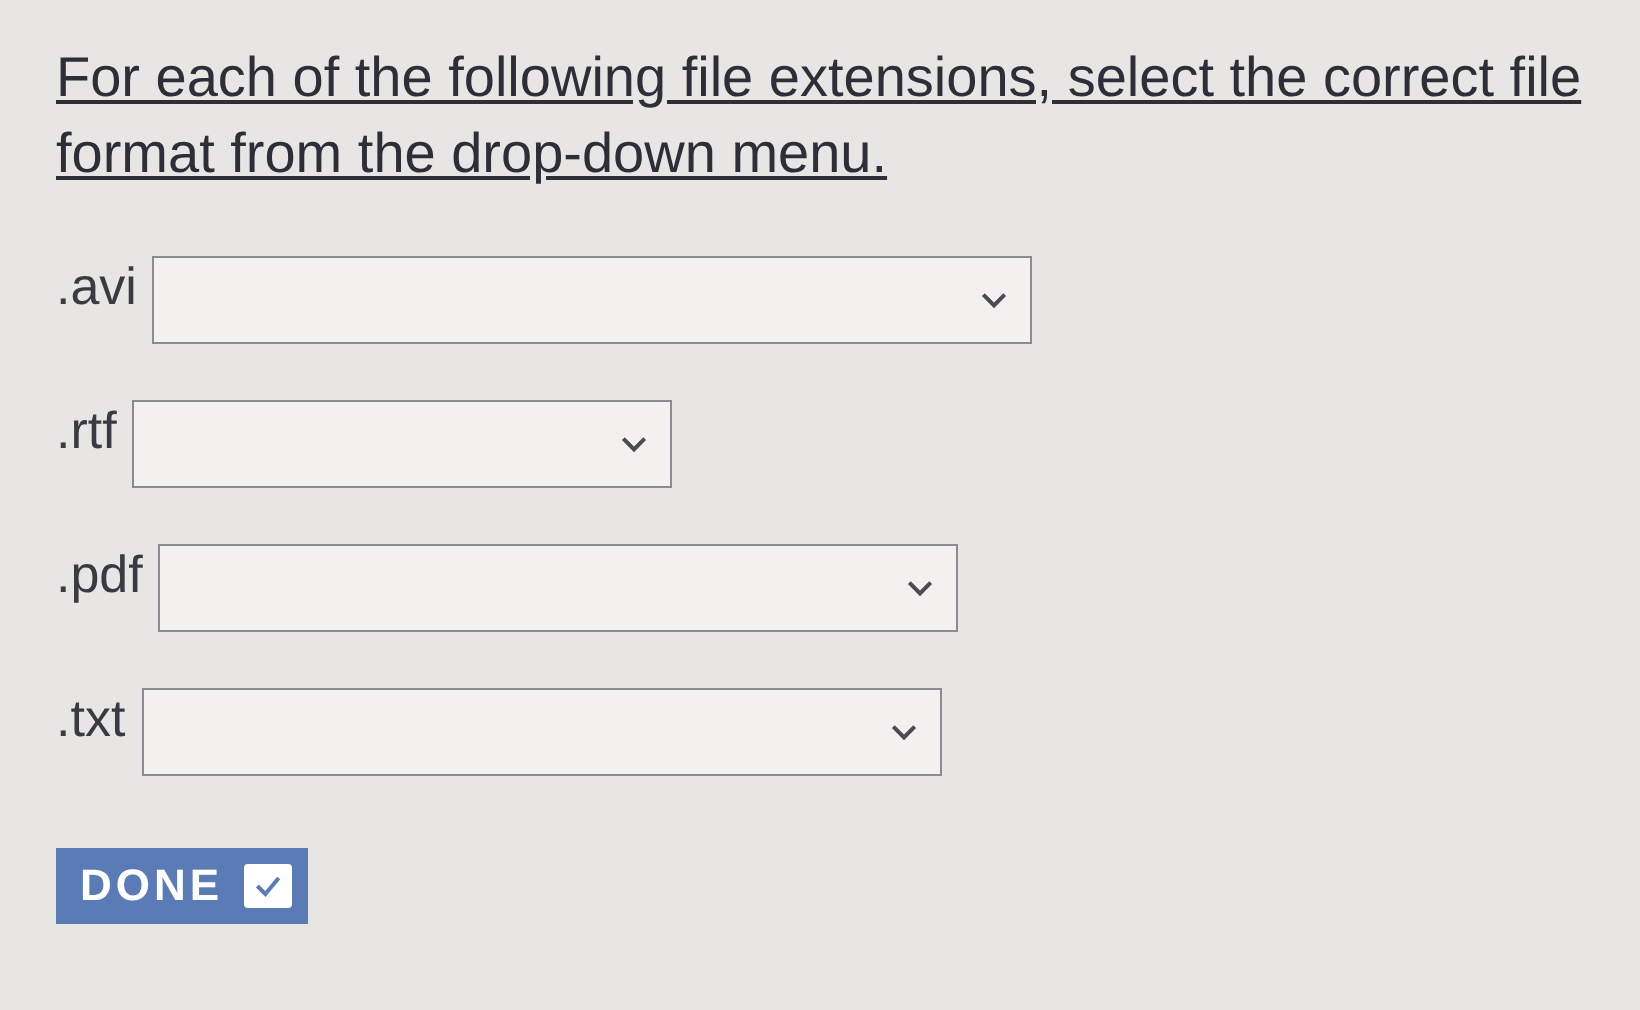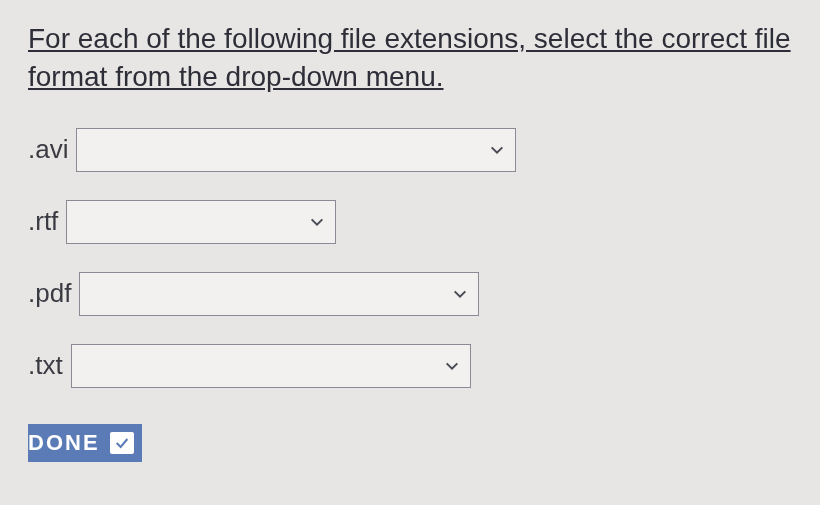--- a/index.html
+++ b/index.html
@@ -17,21 +17,21 @@
     }
     .instruction {
       font-size: 28px;
       line-height: 1.35;
       margin-bottom: 32px;
       color: #2e2e38;
       text-decoration: underline;
     }
     .row {
       display: flex;
-      align-items: center;
+      align-items: flex-start;
       margin-bottom: 28px;
     }
     .label {
       font-size: 26px;
       color: #3a3a42;
       margin-right: 8px;
     }
     .select-wrap {
       position: relative;
       height: 44px;
@@ -56,21 +56,21 @@
       height: 100%;
     }
     .done-btn {
       display: inline-flex;
       align-items: center;
       background: #5a7bb5;
       color: #ffffff;
       font-size: 22px;
       font-weight: bold;
       letter-spacing: 2px;
-      padding: 6px 8px 6px 0;
+      padding: 6px 8px 6px 12px;
       border: none;
       margin-top: 8px;
       cursor: pointer;
     }
     .done-check {
       width: 24px;
       height: 22px;
       background: #ffffff;
       margin-left: 10px;
       display: inline-flex;

